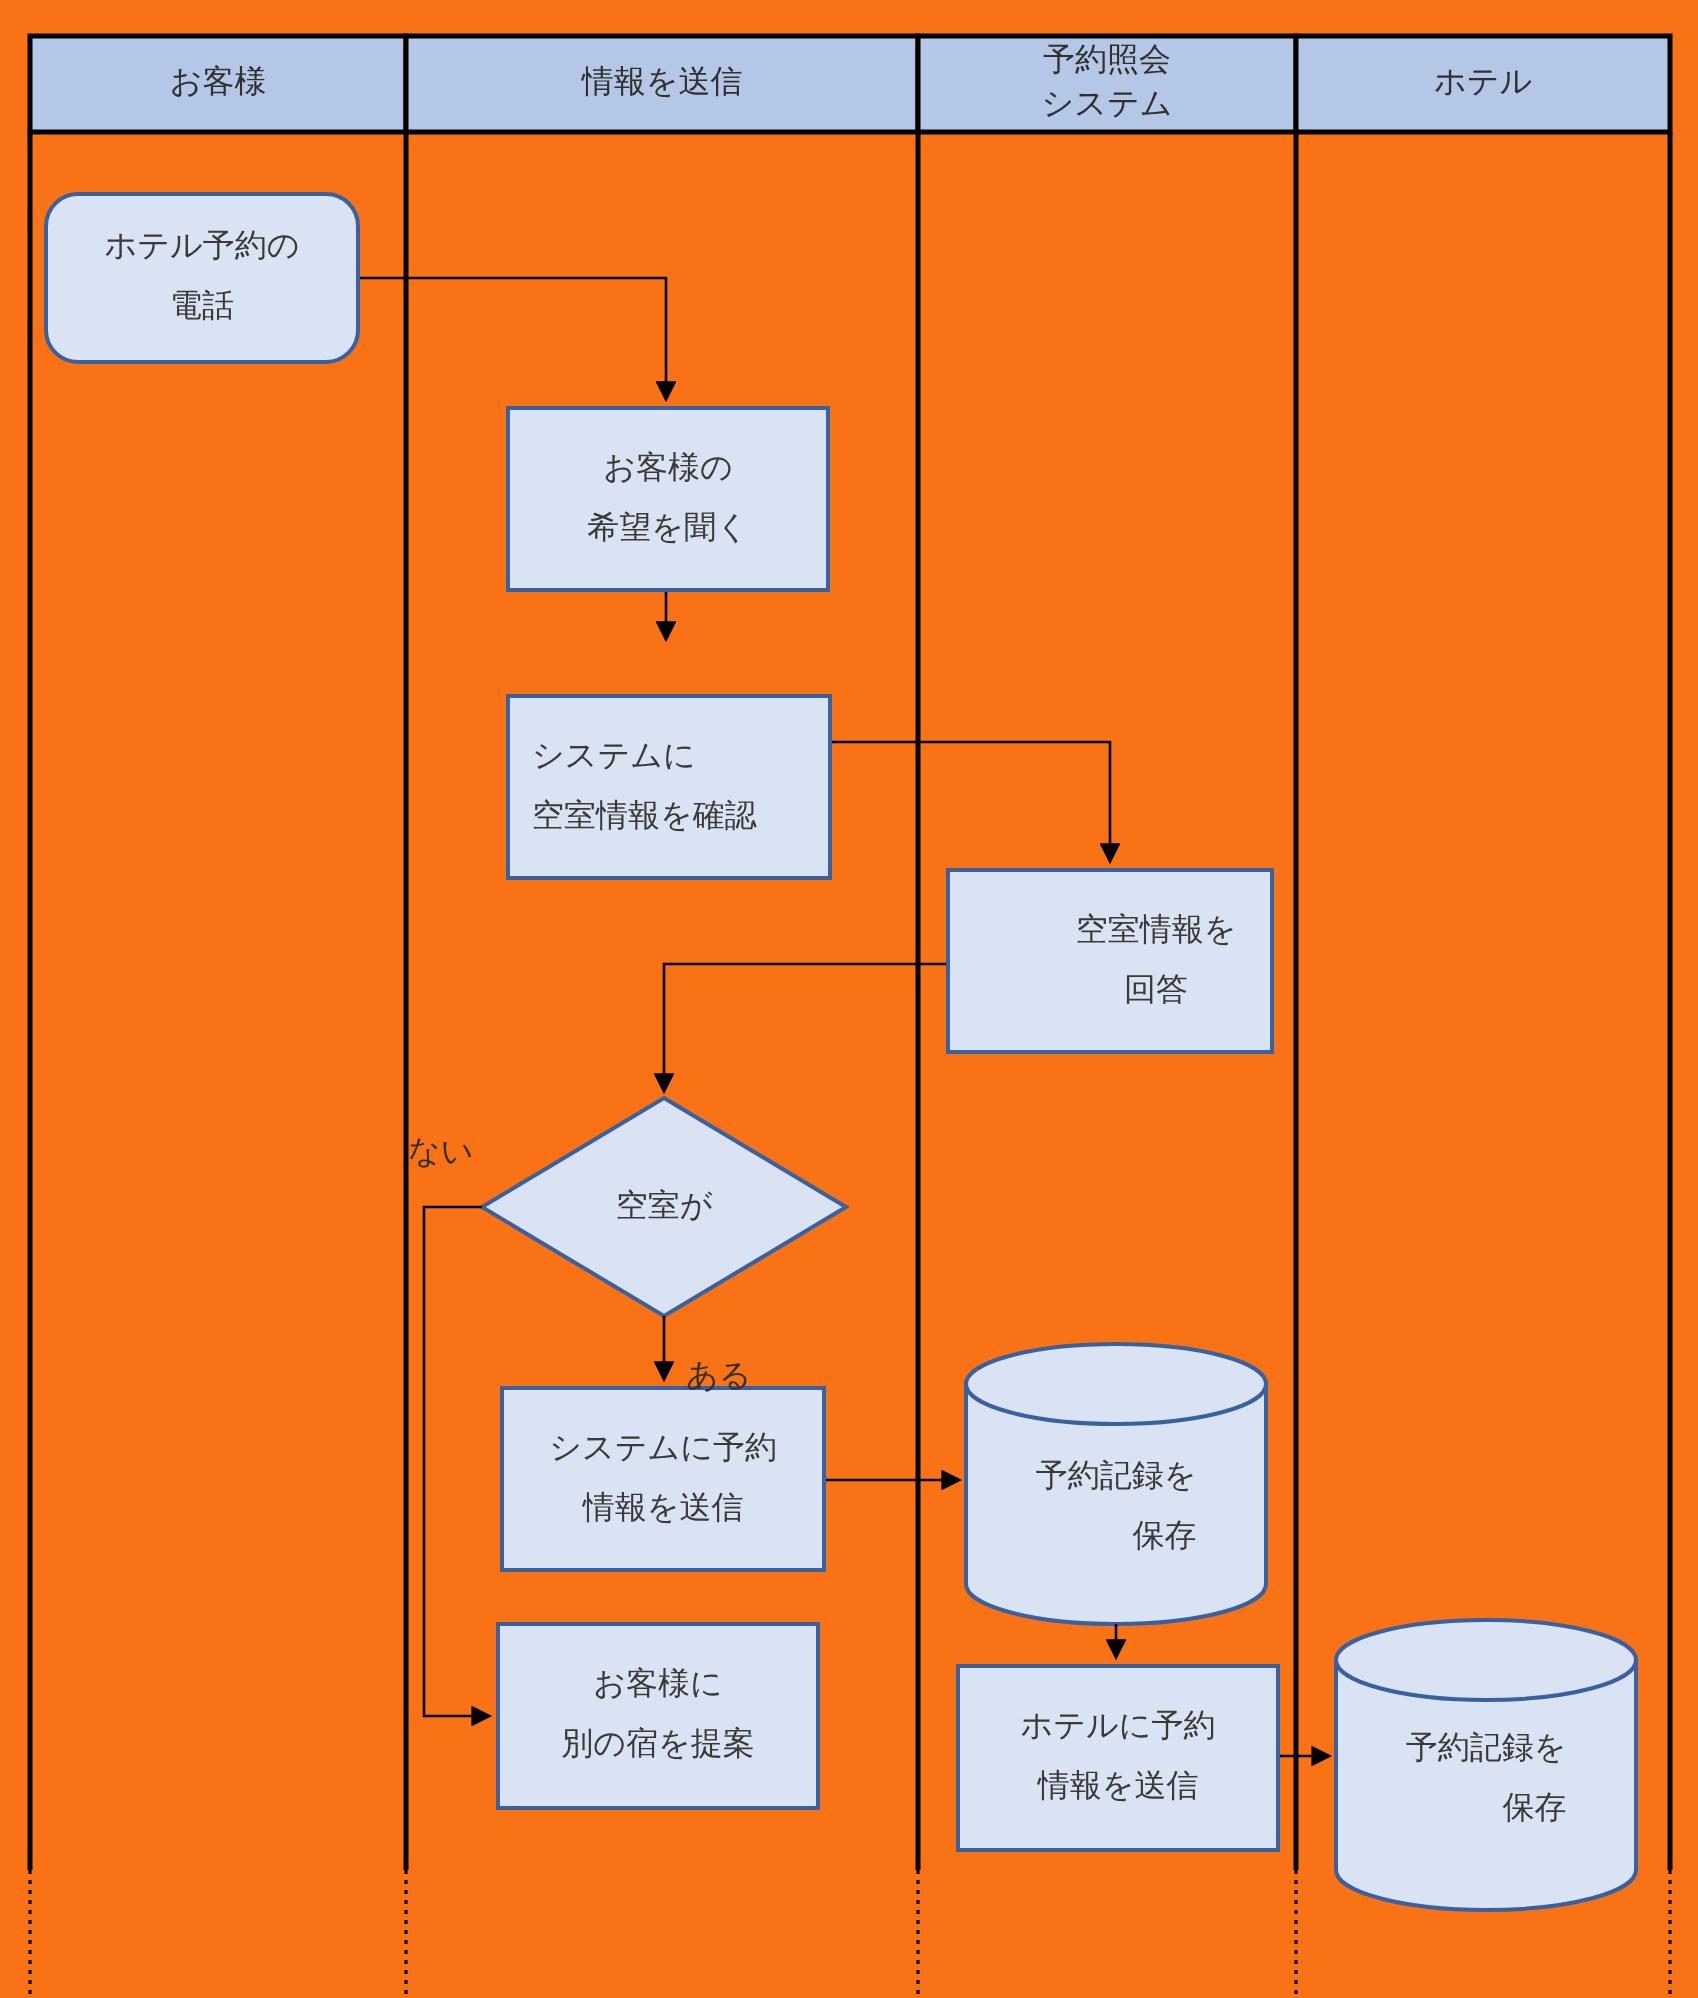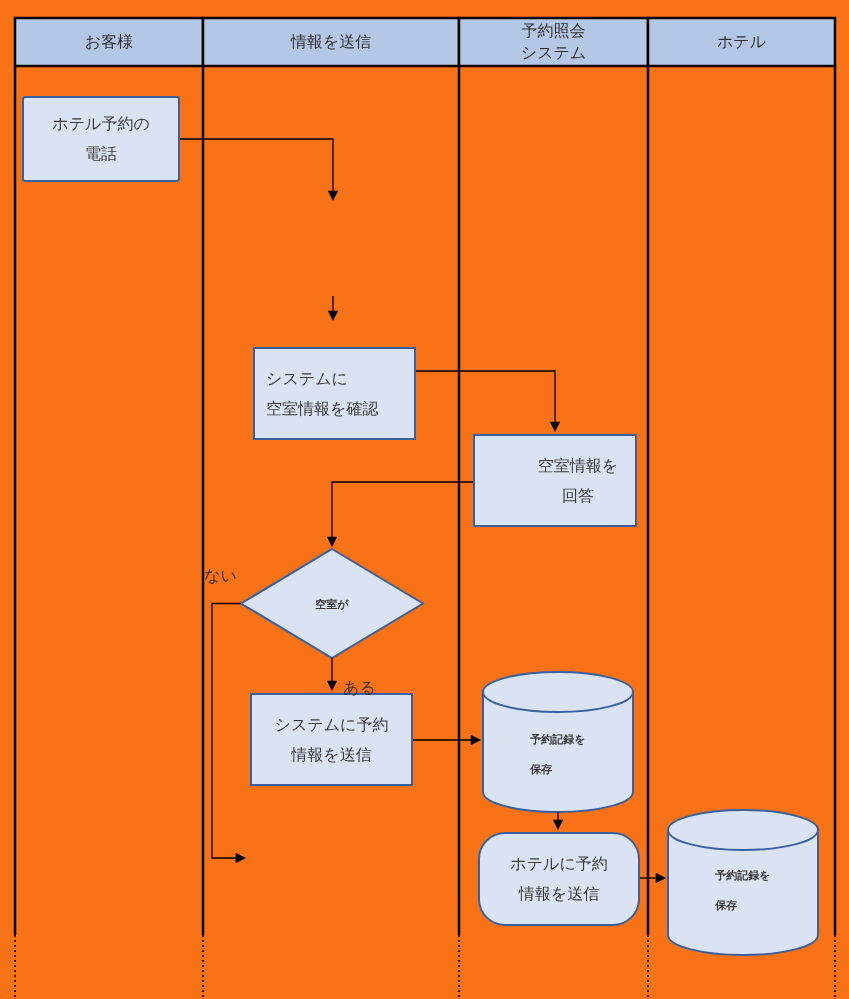--- a/index.html
+++ b/index.html
@@ -26,40 +26,40 @@
     font-size:16px;line-height:22px;white-space:pre-line;text-align:center;
     color:#303030;
   }
   .node{
     position:absolute;display:flex;align-items:center;justify-content:center;
     background:var(--node-fill);border:2px solid var(--node-border);
     font-size:16px;line-height:30px;white-space:pre-line;text-align:center;
   }
   .node-label{
     position:absolute;display:flex;align-items:center;justify-content:center;
-    font-size:11px;line-height:30px;white-space:pre-line;text-align:left;
-    background:transparent;border:none;font-weight:bold;
+    font-size:16px;line-height:30px;white-space:pre-line;text-align:right;
+    background:transparent;border:none;
   }
   .align-left{justify-content:flex-start;text-align:left;padding-left:11px;margin-top:24px;}
   .edge-label{position:absolute;font-size:16px;color:#303030;}
 
   #lane-lbl-0{left:15px;top:18px;width:188px;height:48px;}
   #lane-lbl-1{left:203px;top:18px;width:256px;height:48px;}
   #lane-lbl-2{left:459px;top:18px;width:189px;height:48px;}
   #lane-lbl-3{left:648px;top:18px;width:187px;height:48px;}
 
-  #n-start{left:22px;top:96px;width:158px;height:86px;border-radius:3px;}
+  #n-start{left:22px;top:96px;width:158px;height:86px;border-radius:17px;}
   #n-listen{left:253px;top:203px;width:162px;height:93px;}
   #n-check{left:253px;top:323px;width:163px;height:93px;}
   #n-reply{left:473px;top:434px;width:164px;height:93px;padding-left:46px;}
   #n-decision{left:241px;top:549px;width:182px;height:109px;}
   #n-send{left:250px;top:693px;width:163px;height:93px;}
   #n-save-sys{left:483px;top:672px;width:150px;height:140px;padding-top:24px;}
   #n-suggest{left:248px;top:811px;width:162px;height:94px;}
-  #n-send-hotel{left:478px;top:832px;width:162px;height:94px;border-radius:27px;}
+  #n-send-hotel{left:478px;top:832px;width:162px;height:94px;}
   #n-save-hotel{left:668px;top:810px;width:150px;height:145px;padding-top:14px;}
 
   #lbl-no{left:204px;top:566px;width:44px;}
   #lbl-yes{left:343px;top:650px;width:44px;margin-top:28px;}
 </style>
 </head>
 <body>
 
 <div class="canvas">
 
@@ -111,29 +111,33 @@
   </svg>
 
   <div class="lane-label" id="lane-lbl-0">お客様</div>
   <div class="lane-label" id="lane-lbl-1">情報を送信</div>
   <div class="lane-label" id="lane-lbl-2">予約照会
 システム</div>
   <div class="lane-label" id="lane-lbl-3">ホテル</div>
 
   <div class="node" id="n-start">ホテル予約の
 電話</div>
+  <div class="node" id="n-listen">お客様の
+希望を聞く</div>
   <div class="node align-left" id="n-check">システムに
 空室情報を確認</div>
   <div class="node" id="n-reply">空室情報を
 回答</div>
   <div class="node-label" id="n-decision">空室が</div>
   <div class="node" id="n-send">システムに予約
 情報を送信</div>
   <div class="node-label" id="n-save-sys">予約記録を
 保存</div>
+  <div class="node" id="n-suggest">お客様に
+別の宿を提案</div>
   <div class="node" id="n-send-hotel">ホテルに予約
 情報を送信</div>
   <div class="node-label" id="n-save-hotel">予約記録を
 保存</div>
 
   <div class="edge-label" id="lbl-no">ない</div>
   <div class="edge-label" id="lbl-yes">ある</div>
 
 </div>
 

